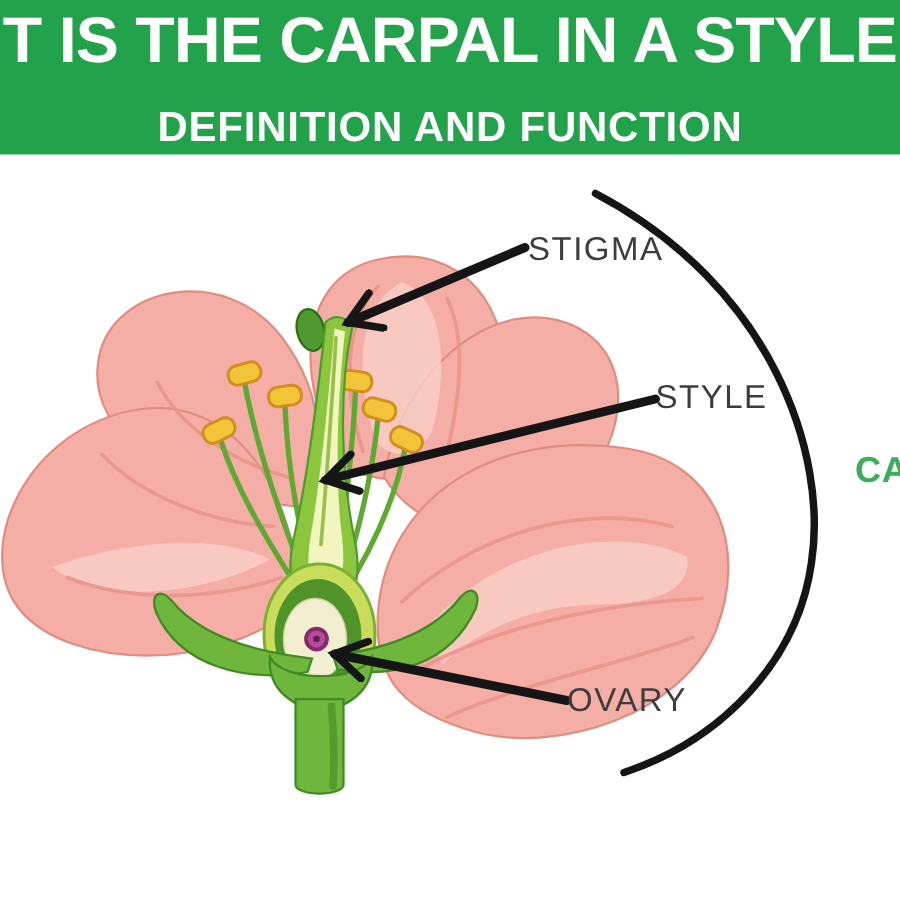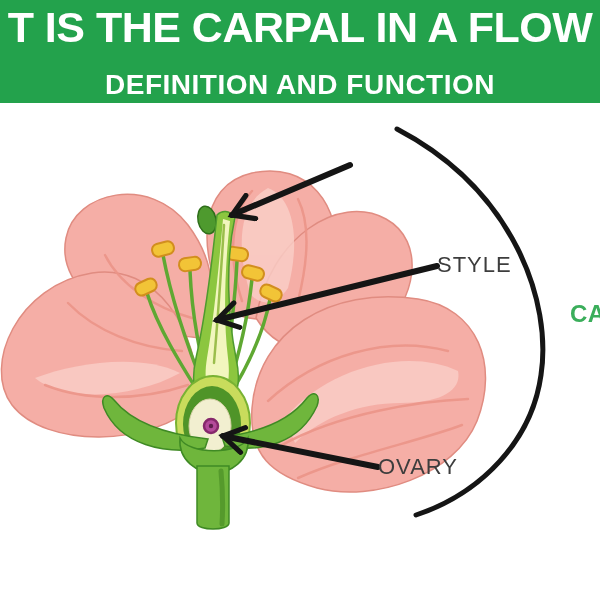--- a/index.html
+++ b/index.html
@@ -22,21 +22,21 @@
   .lbl-style{left:437px;top:150px;}
   .lbl-ovary{left:378px;top:352px;}
   .lbl-carpal{left:570px;top:198px;font-weight:700;font-size:24px;letter-spacing:0.5px;}
 </style>
 </head>
 <body>
 
 <div class="canvas">
 
   <header class="banner" style="background-color: rgb(35, 162, 76);">
-    <div class="title">T IS THE CARPAL IN A FLOW</div>
+    <div class="title">T IS THE CARPAL IN A STYLE</div>
     <div class="subtitle">DEFINITION AND FUNCTION</div>
   </header>
 
   <main class="diagram">
 
     <svg width="600" height="497" viewBox="0 0 600 497">
       <defs>
         <marker id="ah" markerUnits="strokeWidth" markerWidth="5" markerHeight="5" viewBox="0 0 10 10" refX="8" refY="5" orient="auto">
           <polyline points="1.2,0.8 8,5 1.2,9.2" fill="none" stroke="#151515" stroke-width="1.7" stroke-linecap="round"></polyline>
         </marker>
@@ -110,18 +110,19 @@
 
       <g fill="none" stroke-width="6" stroke-linecap="round">
         <path d="M350,62 L232,112" marker-end="url(#ah)" stroke="#151515"></path>
         <path d="M437,163 L217,217" marker-end="url(#ah)" stroke="#151515"></path>
         <path d="M378,364 L223,333" marker-end="url(#ah)" stroke="#151515"></path>
       </g>
 
       <path fill="none" stroke-width="5" stroke-linecap="round" d="M397,26 C515,88 552,200 541,272 C532,337 482,390 416,412" stroke="#151515"></path>
     </svg>
 
+    <div class="lbl lbl-stigma">STIGMA</div>
     <div class="lbl lbl-style">STYLE</div>
     <div class="lbl lbl-ovary">OVARY</div>
     <div class="lbl lbl-carpal" style="color: rgb(59, 174, 91);">CA</div>
 
   </main>
 </div>
 
 </body></html>

